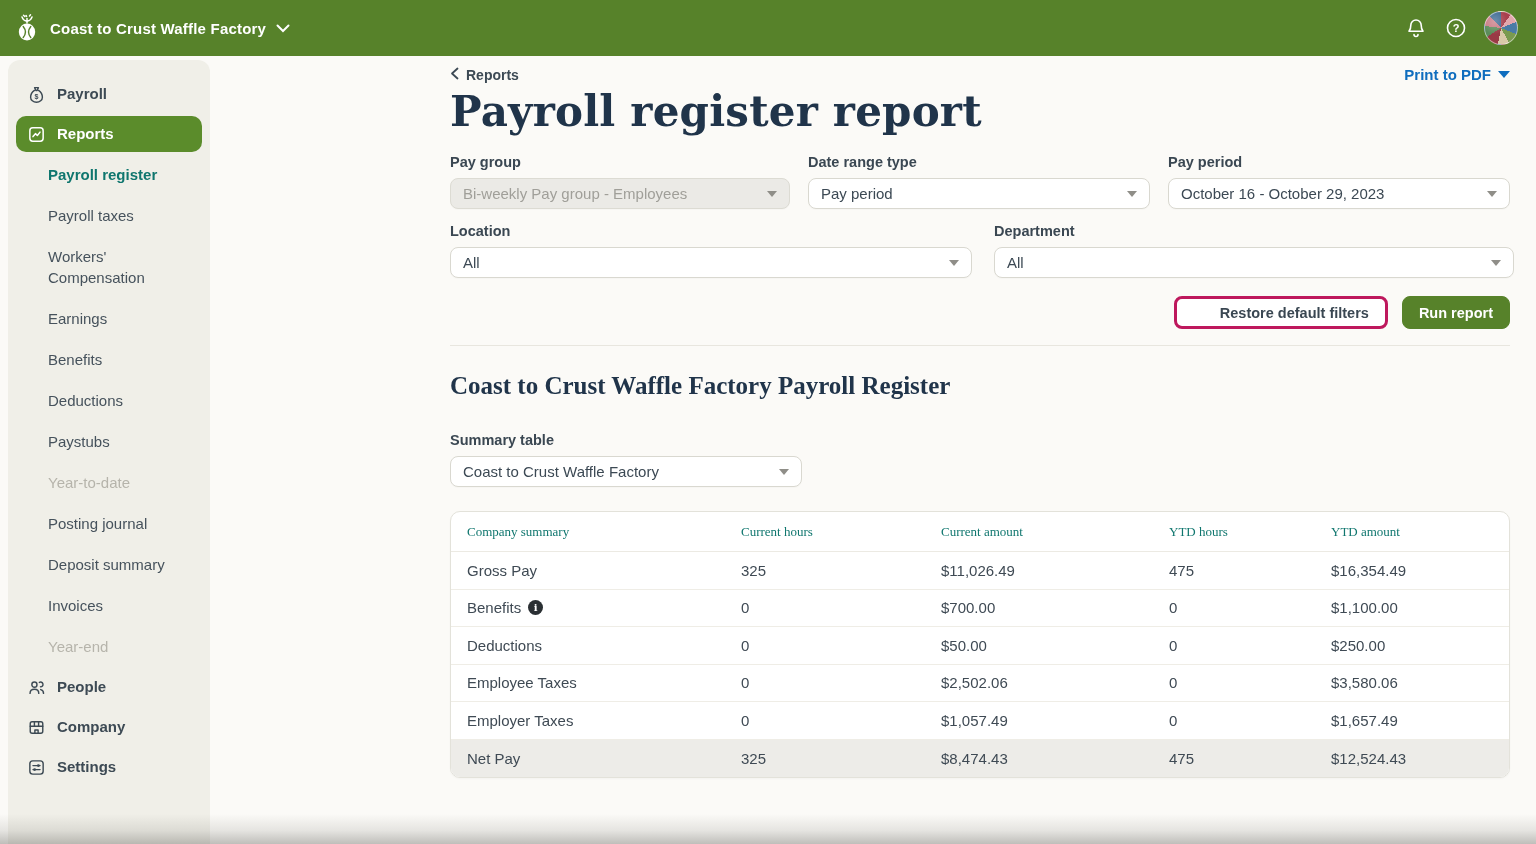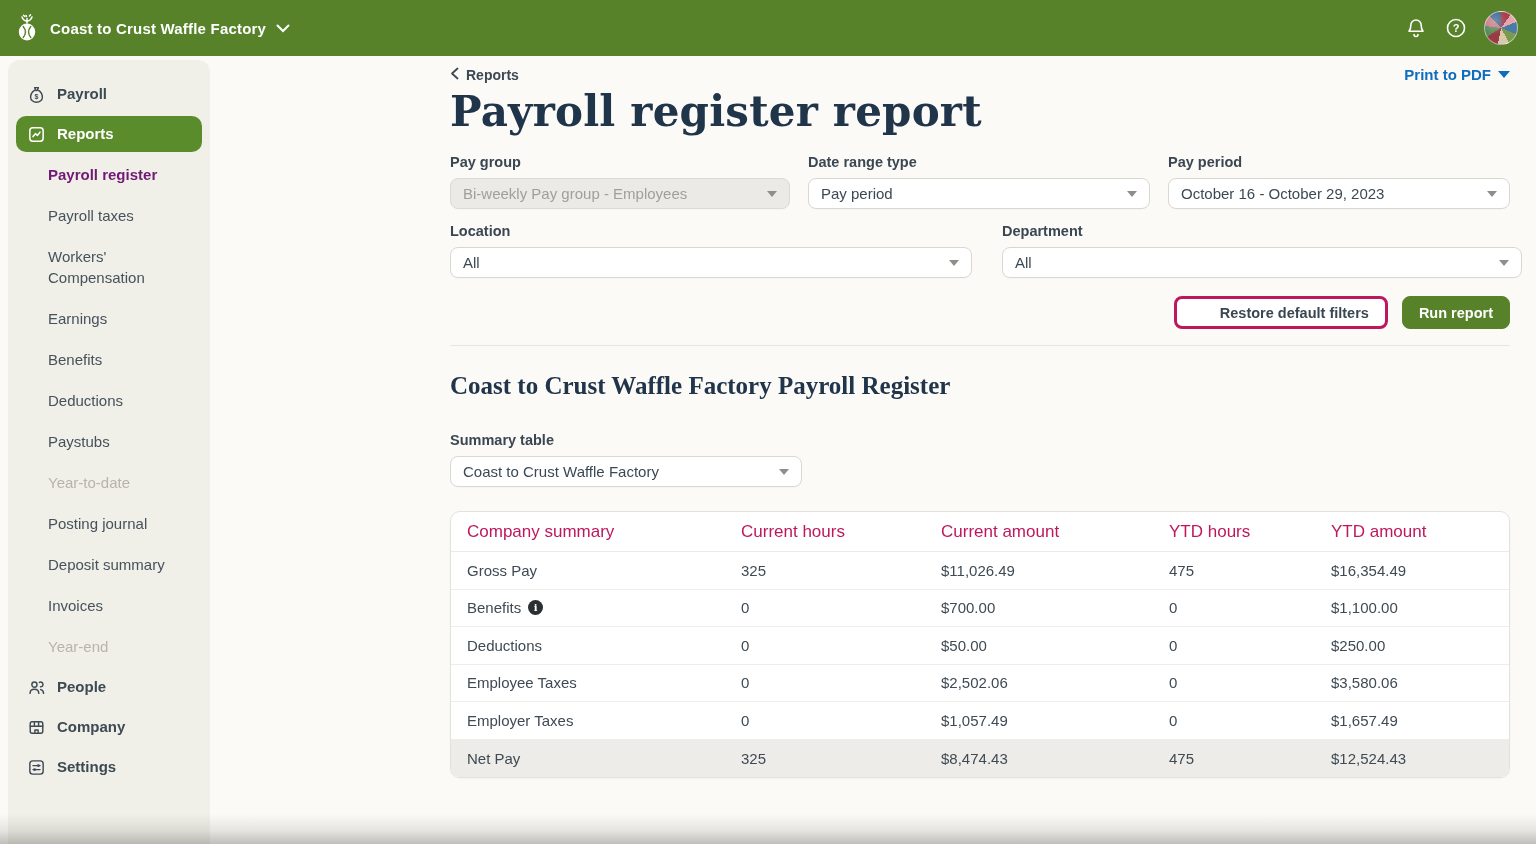--- a/index.html
+++ b/index.html
@@ -41,41 +41,41 @@
     cursor:pointer; line-height:20px;
   }
   .nav-item.active {
     margin:2px 8px; padding:8px 10px 8px 10px; background:#5b8c2b; color:#fff;
     border-radius:10px; font-weight:700;
   }
   .sub-item {
     padding:10px 14px 10px 40px; font-size:15px; color:#46525c; font-weight:500;
     cursor:pointer; line-height:21px;
   }
-  .sub-item.current { font-weight:700; color:#701a75; }
+  .sub-item.current { font-weight:700; color:#0f766e; }
   .sub-item.disabled { color:#b6b4ab; cursor:default; }
   .nav-icon { width:20px; height:20px; flex:0 0 20px; display:flex; align-items:center; justify-content:center; }
 
   
   .main { position:absolute; top:56px; left:210px; right:0; bottom:0; }
   .content { width:1060px; margin:0 0 0 240px; padding-top:6px; }
 
   .crumb-row { display:flex; justify-content:space-between; align-items:center; margin-top:4px; }
   .breadcrumb { display:flex; align-items:center; gap:7px; font-size:14px; font-weight:600; color:#3c4954; cursor:pointer; }
   .print-link { display:flex; align-items:center; gap:7px; font-size:15px; font-weight:700; color:#0f6dbe; cursor:pointer; }
   .caret-dn-blue { width:0; height:0; border-left:6px solid transparent; border-right:6px solid transparent; border-top:7px solid #0f6dbe; }
 
   .page-title {
     font-family:"DejaVu Serif", serif; font-weight:700; font-size:42px;
     color:#20344a; margin-top:4px; letter-spacing:.2px;
   }
 
   .filters { margin-top:18px; }
   .filter-row1 { display:grid; grid-template-columns:340px 342px 342px; gap:4px 18px; }
-  .filter-row2 { display:grid; grid-template-columns:522px 520px; gap:30px; margin-top:14px; }
+  .filter-row2 { display:grid; grid-template-columns:522px 520px; gap:22px; margin-top:14px; }
   .field-label { font-size:14.5px; font-weight:700; color:#3a4752; margin-bottom:8px; }
   .select {
     position:relative; height:31px; background:#fff; border:1px solid #d9d8d0;
     border-radius:8px; display:flex; align-items:center; padding:0 30px 0 12px;
     font-size:15px; color:#3c4954; cursor:pointer; box-shadow:0 1px 1px rgba(0,0,0,.02);
   }
   .select.disabled { background:#ebeae6; color:#a09f99; border-color:#dcdbd3; cursor:default; }
   .select .caret {
     position:absolute; right:12px; top:12px; width:0; height:0;
     border-left:5px solid transparent; border-right:5px solid transparent; border-top:6px solid #8f8e88;
@@ -97,21 +97,21 @@
   .meta { margin-top:14px; font-size:15px; color:#42505b; line-height:22px; }
 
   .summary-label { margin-top:32px; font-size:14.5px; font-weight:700; color:#3a4752; }
   .summary-select { width:352px; margin-top:8px; }
 
   .table {
     margin-top:24px; background:#fff; border:1px solid #e3e2da; border-radius:10px;
     box-shadow:0 1px 2px rgba(0,0,0,.03);
   }
   .t-row { display:grid; grid-template-columns:290px 200px 228px 162px 1fr; align-items:center; }
-  .t-head { height:40px; border-bottom:1px solid #eceae3; font-size:17px; color:#be185d; }
+  .t-head { height:40px; border-bottom:1px solid #eceae3; font-size:13px; color:#0f766e;font-family:Liberation Serif, serif; }
   .t-body-row { height:37.5px; border-bottom:1px solid #efede6; font-size:15px; color:#3f4a54; }
   .t-body-row:last-child { border-bottom:none; background:#edece8; border-radius:0 0 9px 9px; }
   .t-cell { padding-right:10px; }
   .t-cell:first-child { padding-left:16px; display:flex; align-items:center; gap:7px; }
   .info-dot {
     width:15px; height:15px; border-radius:50%; background:#2a2f33; color:#fff;
     font-size:10px; font-weight:700; display:inline-flex; align-items:center; justify-content:center;
     font-family:"DejaVu Serif", serif; cursor:pointer;
   }
 

